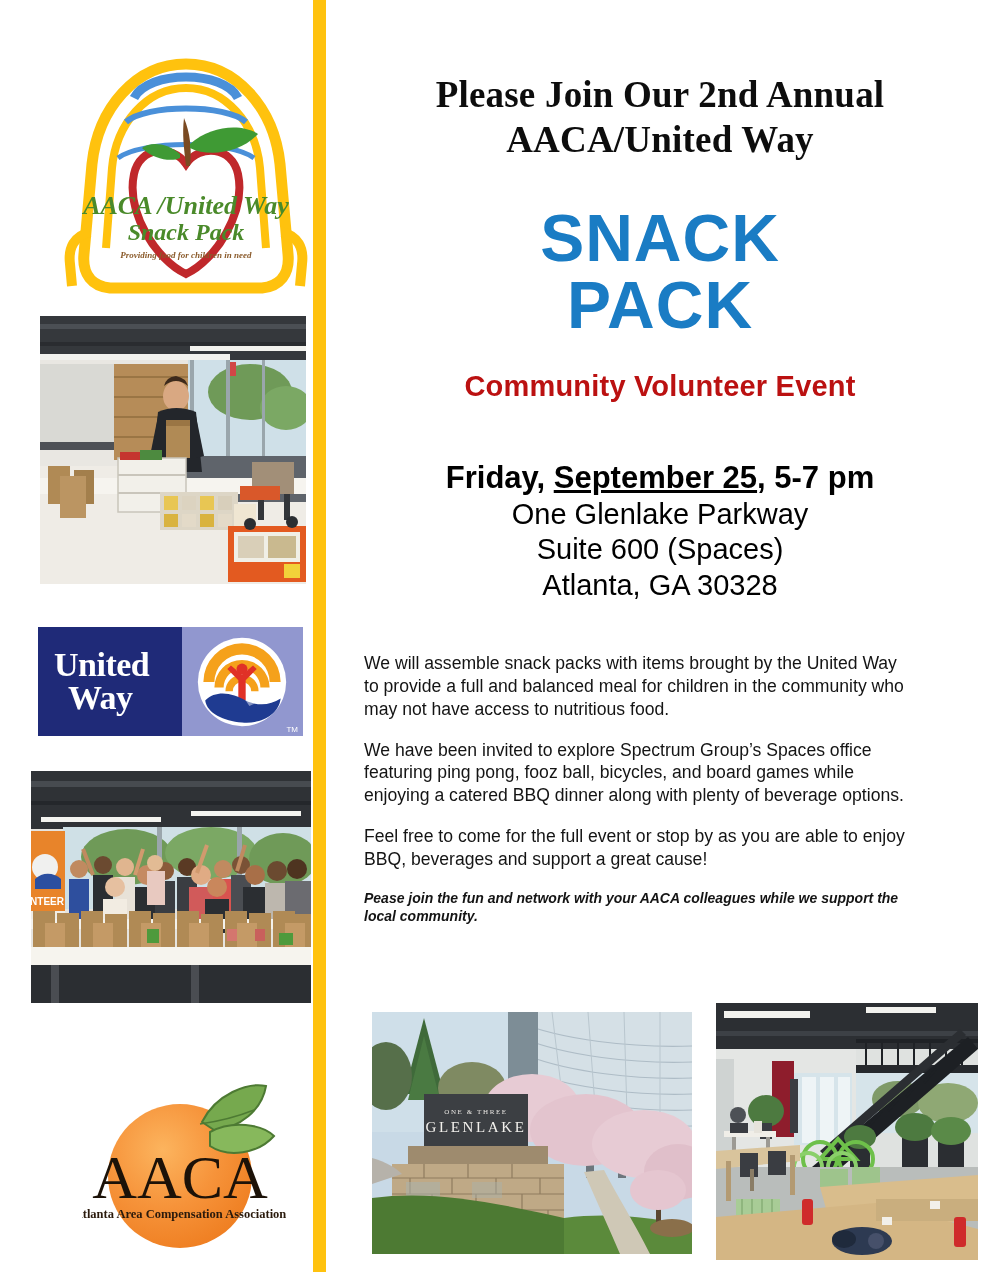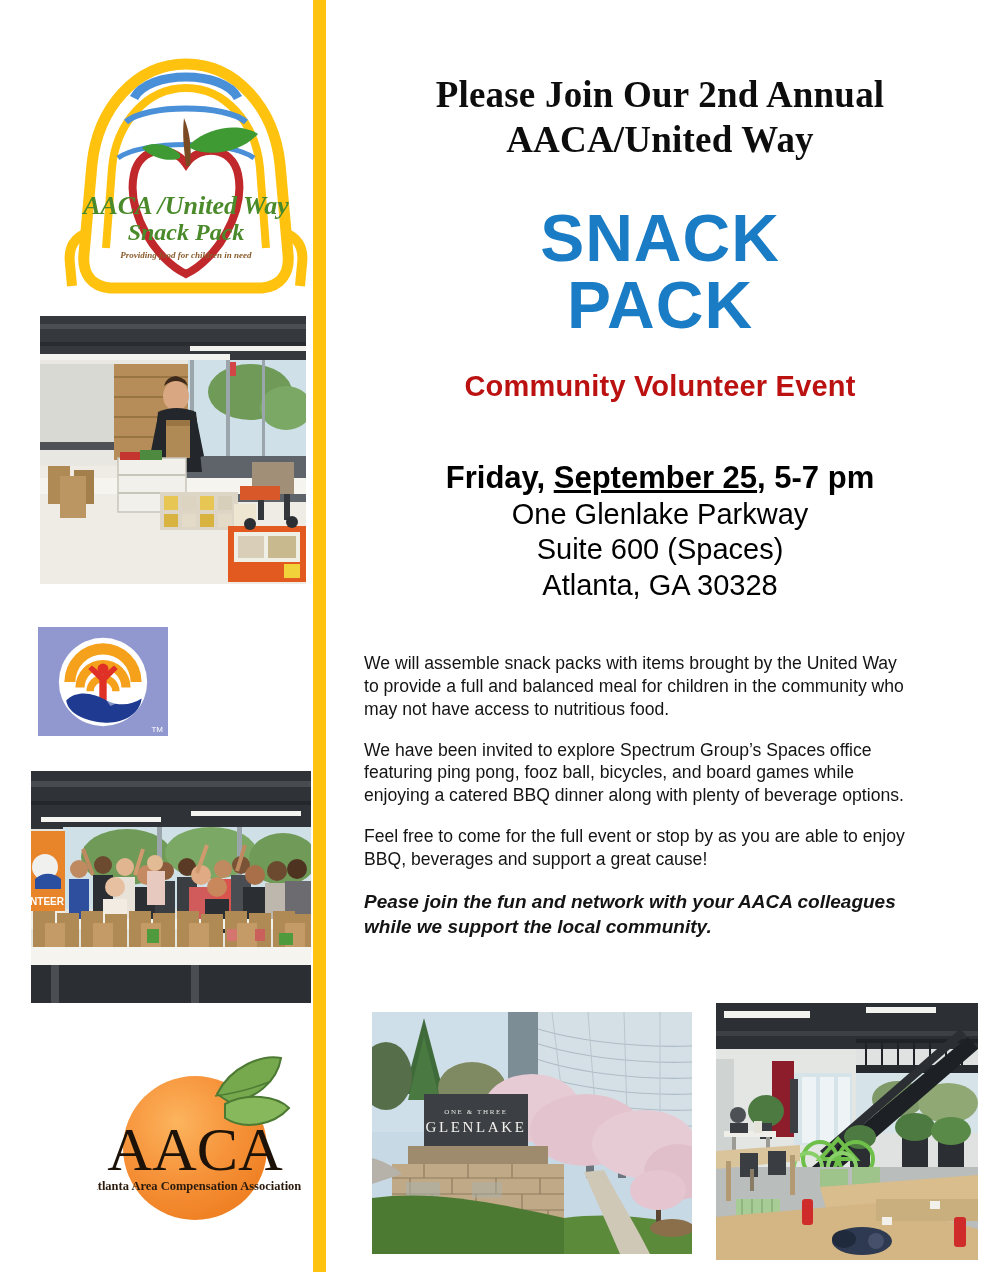--- a/index.html
+++ b/index.html
@@ -89,22 +89,22 @@
     position: absolute;
     right: 5px; bottom: 2px;
     font-size: 8px;
     color: #ffffff;
     font-family: "Liberation Sans", sans-serif;
   }
 
   
   #aaca-logo {
     position: absolute;
-    left: 82px; top: 1038px;
-    width: 205px; height: 195px; margin-left: 15px;
+    left: 82px; top: 1066px;
+    width: 205px; height: 195px;
   }
   #aaca-logo svg { display:block; width:100%; height:100%; }
 
   
   .right-col { position: absolute; left: 326px; top: 0; width: 612px; height: 1280px; text-decoration: underline; }
 
   .headline {
     position: absolute;
     left: 20px; top: 72px;
     width: 628px;
@@ -169,21 +169,21 @@
     width: 554px;
     color: #141414;
     font-family: "Liberation Sans", sans-serif;
     font-size: 17.6px;
     line-height: 1.3;
   }
   .body-copy p { margin: 0 0 18px 4px; }
   .body-copy p.closing {
     font-weight: bold;
     font-style: italic;
-    font-size: 19px;
+    font-size: 14px;
     line-height: 1.33;
     margin-bottom: 0;
   }
 </style>
 </head>
 <body>
 
 <div id="flyer">
 
   <div class="left-col">
@@ -288,20 +288,24 @@
         <rect x="212" y="146" width="42" height="32" fill="#a28f78"></rect>
         <rect x="218" y="178" width="6" height="26" fill="#33363a"></rect>
         <rect x="244" y="178" width="6" height="26" fill="#33363a"></rect>
         <rect x="200" y="170" width="40" height="14" fill="#d9582a"></rect>
         <circle cx="210" cy="208" r="6" fill="#2b2e32"></circle>
         <circle cx="252" cy="206" r="6" fill="#2b2e32"></circle>
       </svg>
     </div>
 
     <div id="united-way-logo">
+      <div class="uw-box">
+        <div class="uw-line">United</div>
+        <div class="uw-line second">Way</div>
+      </div>
       <div class="uw-mark">
         <svg viewBox="0 0 100 100" xmlns="http://www.w3.org/2000/svg">
           <circle cx="50" cy="50" r="48" fill="#ffffff"></circle>
           <path d="M50 8 A42 42 0 0 1 92 50 L80 50 A30 30 0 0 0 50 20 A30 30 0 0 0 20 50 L8 50 A42 42 0 0 1 50 8 Z" fill="#f5a11b"></path>
           <path d="M50 26 A30 30 0 0 1 80 56 L70 56 A20 20 0 0 0 50 36 A20 20 0 0 0 30 56 L20 56 A30 30 0 0 1 50 26 Z" fill="#f5a11b"></path>
           <path d="M50 42 A18 18 0 0 1 68 60 L60 60 A10 10 0 0 0 50 50 A10 10 0 0 0 40 60 L32 60 A18 18 0 0 1 50 42 Z" fill="#f5a11b"></path>
           <circle cx="50" cy="36" r="6" fill="#e03127"></circle>
           <path d="M50 42 L62 32 L66 36 L54 48 L54 70 L46 70 L46 48 L34 36 L38 32 Z" fill="#e03127"></path>
           <path d="M10 70 C22 58 40 62 54 70 C66 76 80 76 92 68 C90 86 70 96 50 94 C30 92 12 84 10 70 Z" fill="#1f3b91"></path>
           <path d="M54 70 C62 64 72 62 80 64 L84 70 C76 70 66 72 58 76 Z" fill="#ffffff" opacity="0.45"></path>

